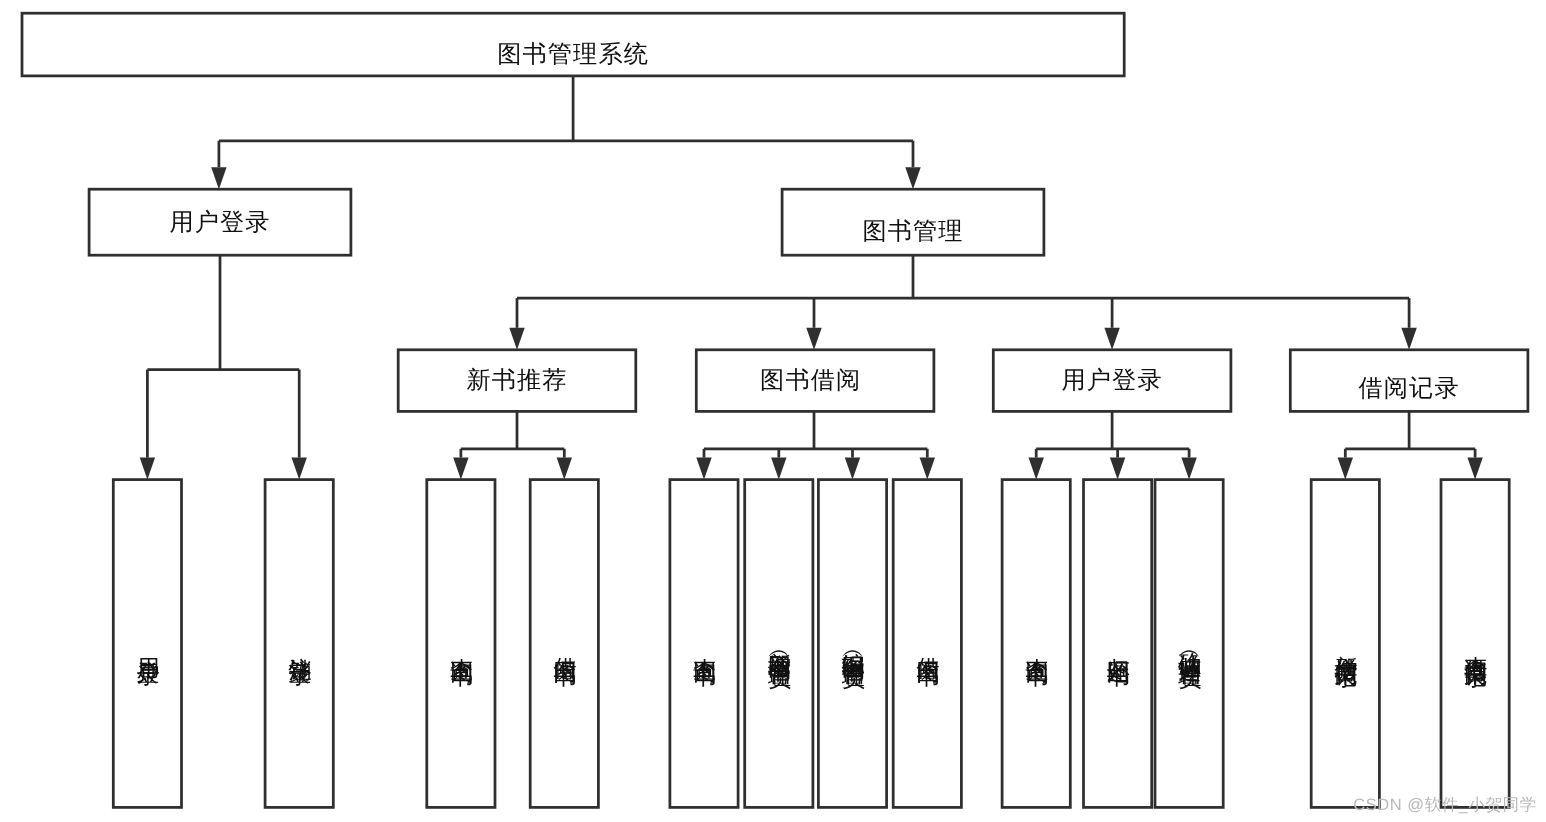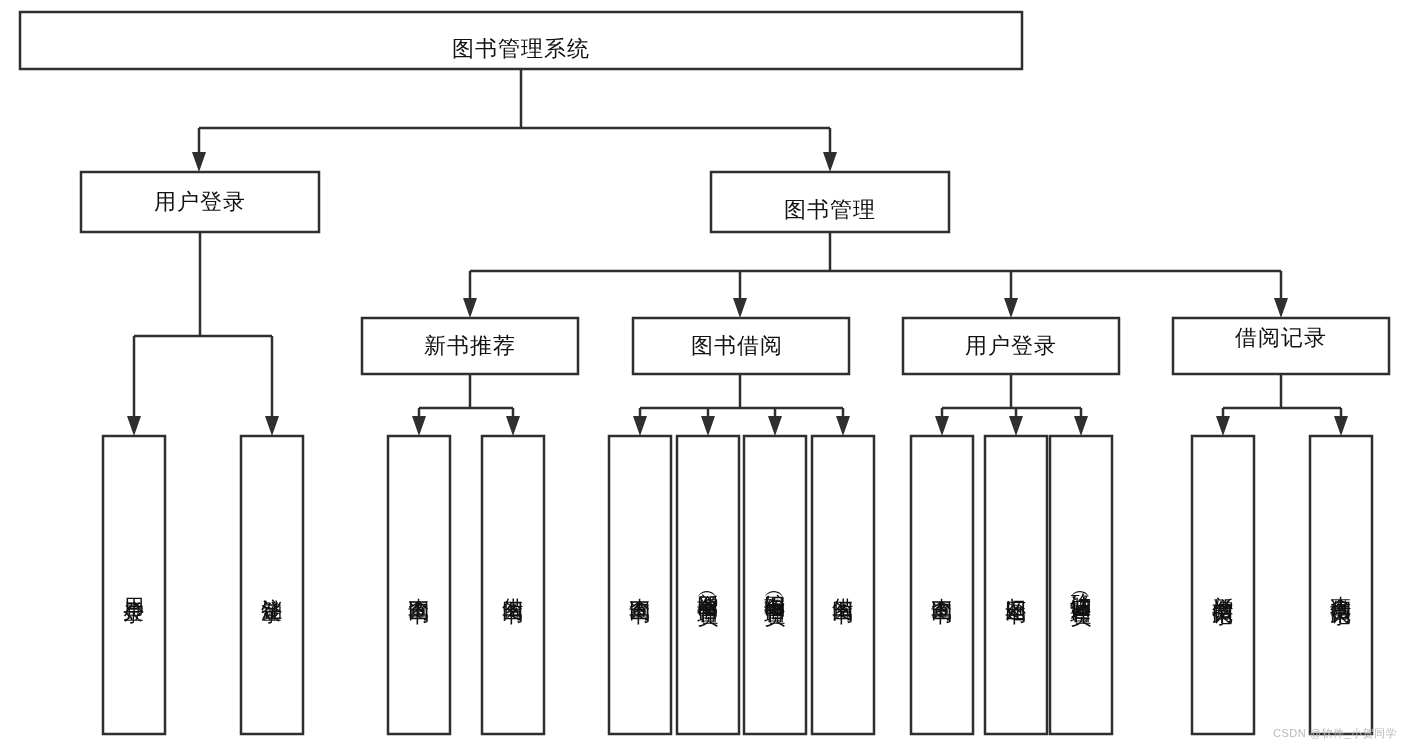--- a/index.html
+++ b/index.html
@@ -72,21 +72,21 @@
     font-size: 22px;
     color: #111111;
     white-space: nowrap;
     letter-spacing: 1px;
   }
   #watermark {
     position: absolute;
     right: 8px;
     bottom: 6px;
     font-family: "Liberation Sans", "DejaVu Sans", sans-serif;
-    font-size: 11px;
+    font-size: 15px;
     color: #b9b9b9;
     letter-spacing: 0.5px;
     white-space: nowrap;
     user-select: none;
   }
 </style>
 </head>
 <body>
 
 <div id="diagram-root">
@@ -182,21 +182,21 @@
       </div>
       <div class="hlabel-wrap" style="left: 362px; top: 318px; width: 216px; height: 56px;">
         <div class="hlabel-text">新书推荐</div>
       </div>
       <div class="hlabel-wrap" style="left: 633px; top: 318px; width: 208px; height: 56px;">
         <div class="hlabel-text">图书借阅</div>
       </div>
       <div class="hlabel-wrap" style="left: 903px; top: 318px; width: 216px; height: 56px;">
         <div class="hlabel-text">用户登录</div>
       </div>
-      <div class="hlabel-wrap" style="left: 1173px; top: 310px; width: 216px; height: 56px;">
+      <div class="hlabel-wrap" style="left: 1173px; top: 325px; width: 216px; height: 56px;">
         <div class="hlabel-text">借阅记录</div>
       </div>
       <div class="vlabel-wrap" style="left: 103px; top: 436px; width: 62px; height: 298px; align-items: center;">
         <div class="vlabel-text">用户登录</div>
       </div>
       <div class="vlabel-wrap" style="left: 241px; top: 436px; width: 62px; height: 298px; align-items: center;">
         <div class="vlabel-text">注销登录</div>
       </div>
       <div class="vlabel-wrap" style="left: 388px; top: 436px; width: 62px; height: 298px; align-items: center;">
         <div class="vlabel-text">查询图书</div>

